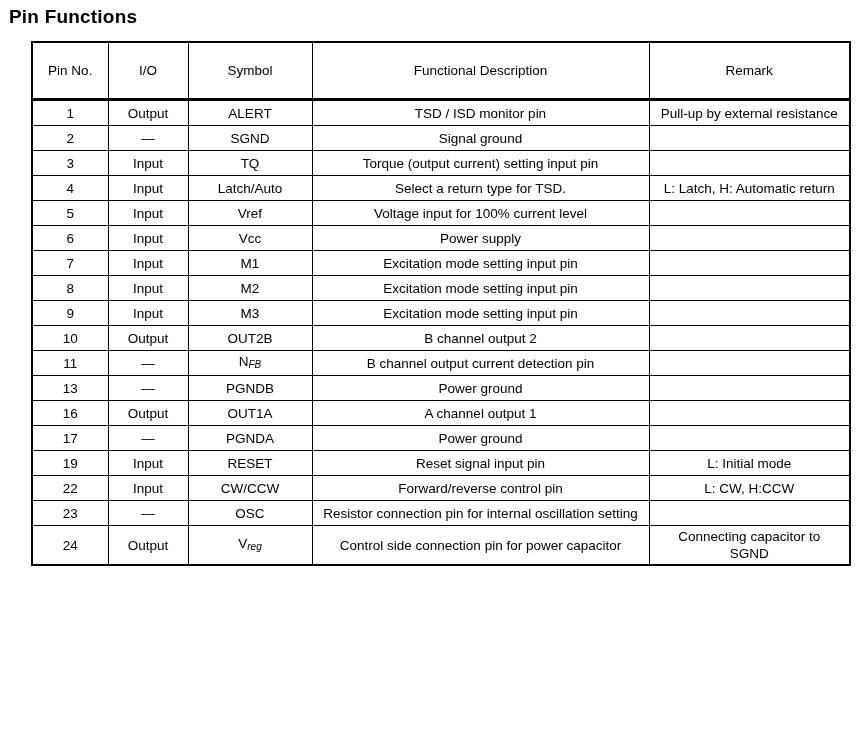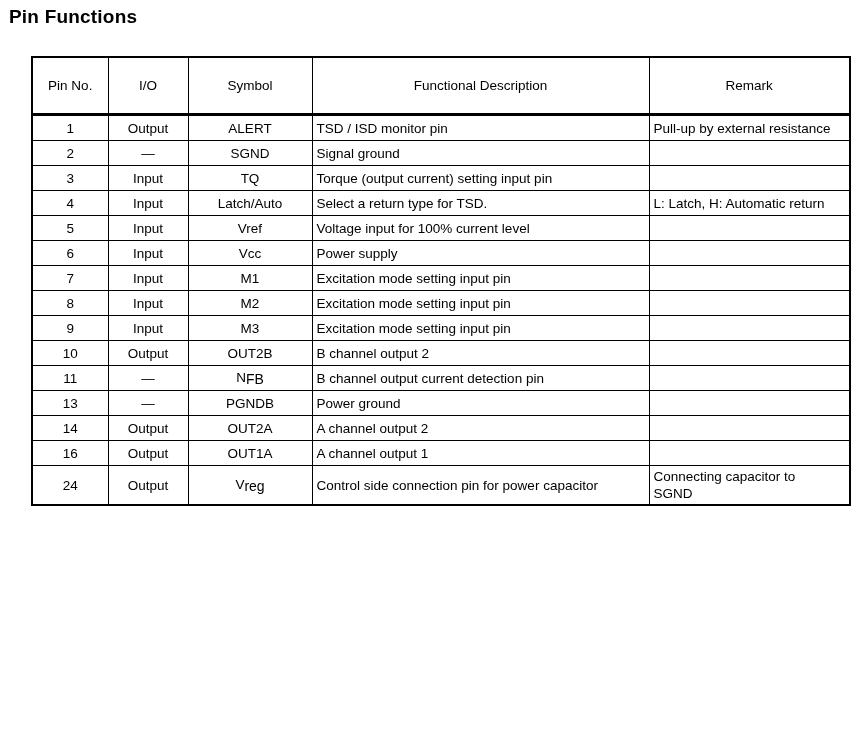--- a/index.html
+++ b/index.html
@@ -12,21 +12,21 @@
   .page {
     width: 859px;
     height: 750px;
     background: #ffffff;
     overflow: hidden;
     box-sizing: border-box;
   }
   .title {
     font-size: 19px;
     font-weight: bold;
-    margin: 6px 0 28px 9px;
+    margin: 6px 0 13px 9px;
     letter-spacing: 0.2px;
   }
   table.pin-table {
     border-collapse: collapse;
     table-layout: fixed;
     width: 818px;
     margin-left: 31px;
     border: 2px solid #000;
   }
   table.pin-table th,
@@ -42,24 +42,25 @@
   table.pin-table thead th {
     height: 51px;
     font-weight: normal;
     text-align: center;
     border-bottom: 3px solid #000;
   }
   table.pin-table tbody td {
     height: 20px;
   }
   td.c-center { text-align: center; }
-  td.c-left   { text-align: left; padding-left: 7px; padding-right: 5px; }
+  td.c-left   { text-align: center; padding-left: 7px; padding-right: 5px; }
   .sym-sub {
-    font-size: 14px;
+    font-size: 10px;
     vertical-align: -2px;
+    font-style: italic;
   }
   col.col-pin    { width: 76px; }
   col.col-io     { width: 80px; }
   col.col-symbol { width: 124px; }
   col.col-desc   { width: 337px; }
   col.col-remark { width: 201px; }
 </style>
 </head>
 <body>
 
@@ -162,31 +163,52 @@
           <td class="c-left"></td>
         </tr>
         <tr>
           <td class="c-center">13</td>
           <td class="c-center">—</td>
           <td class="c-center">PGNDB</td>
           <td class="c-left">Power ground</td>
           <td class="c-left"></td>
         </tr>
         <tr>
-          <td class="c-center">14</td>
-          <td class="c-center">Output</td>
-          <td class="c-center">OUT2A</td>
-          <td class="c-left">A channel output 2</td>
-          <td class="c-left"></td>
-        </tr>
-        <tr>
           <td class="c-center">16</td>
           <td class="c-center">Output</td>
           <td class="c-center">OUT1A</td>
           <td class="c-left">A channel output 1</td>
+          <td class="c-left"></td>
+        </tr>
+        <tr>
+          <td class="c-center">17</td>
+          <td class="c-center">—</td>
+          <td class="c-center">PGNDA</td>
+          <td class="c-left">Power ground</td>
+          <td class="c-left"></td>
+        </tr>
+        <tr>
+          <td class="c-center">19</td>
+          <td class="c-center">Input</td>
+          <td class="c-center">RESET</td>
+          <td class="c-left">Reset signal input pin</td>
+          <td class="c-left">L: Initial mode</td>
+        </tr>
+        <tr>
+          <td class="c-center">22</td>
+          <td class="c-center">Input</td>
+          <td class="c-center">CW/CCW</td>
+          <td class="c-left">Forward/reverse control pin</td>
+          <td class="c-left">L: CW, H:CCW</td>
+        </tr>
+        <tr>
+          <td class="c-center">23</td>
+          <td class="c-center">—</td>
+          <td class="c-center">OSC</td>
+          <td class="c-left">Resistor connection pin for internal oscillation setting</td>
           <td class="c-left"></td>
         </tr>
         <tr>
           <td class="c-center">24</td>
           <td class="c-center">Output</td>
           <td class="c-center"><span>V</span><span class="sym-sub">reg</span></td>
           <td class="c-left">Control side connection pin for power capacitor</td>
           <td class="c-left">Connecting capacitor to
 SGND</td>
         </tr>

